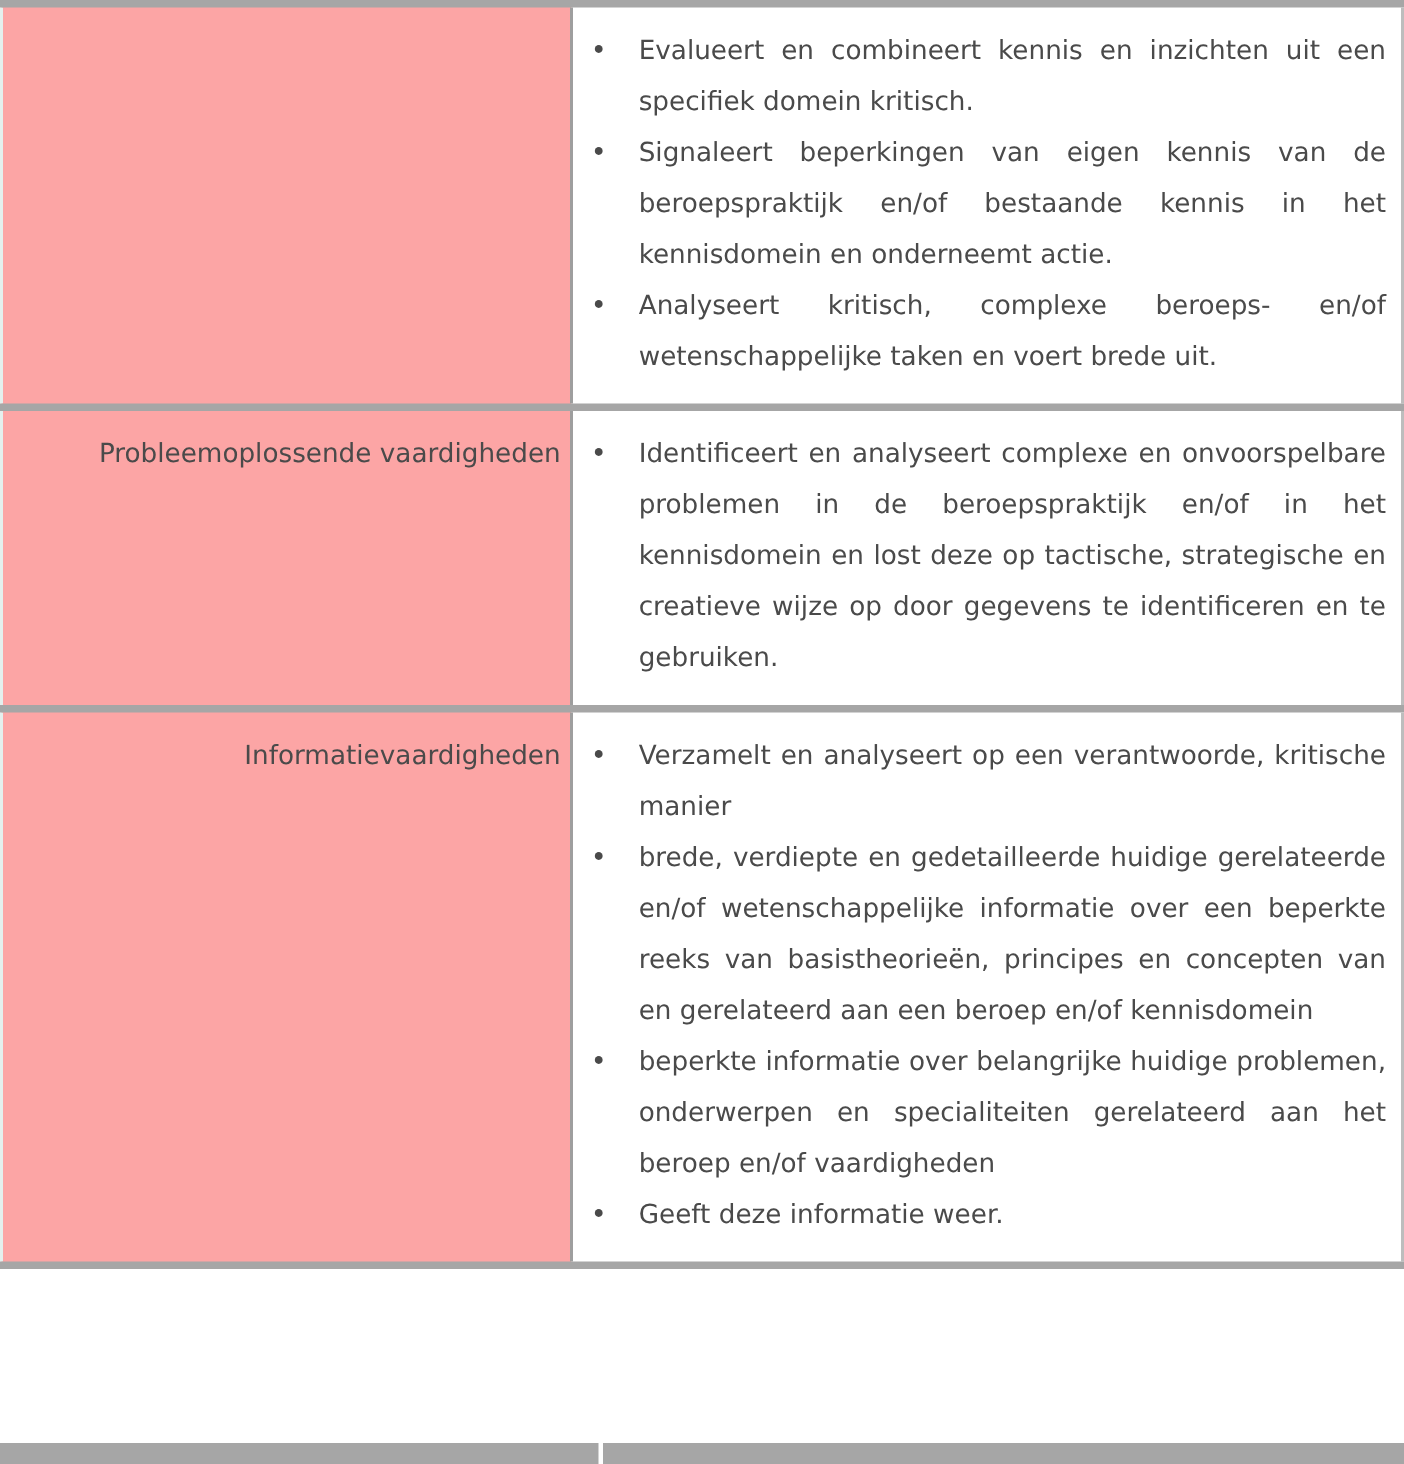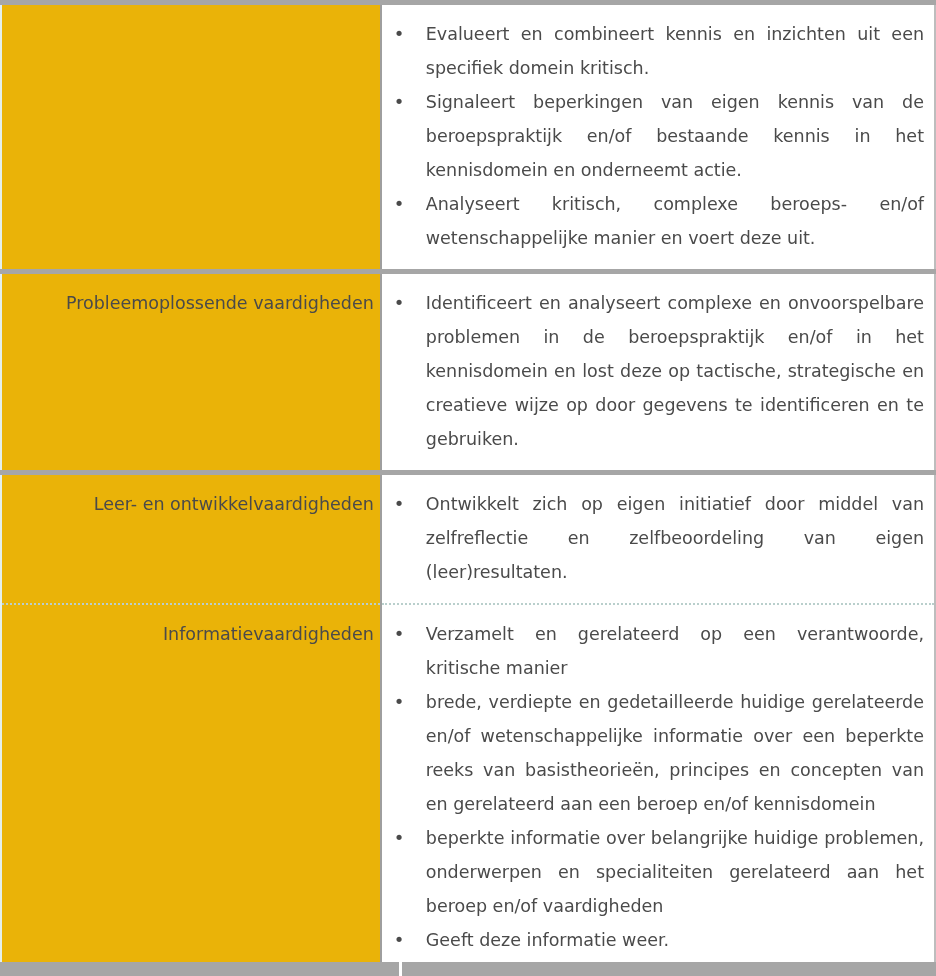--- a/index.html
+++ b/index.html
@@ -36,21 +36,21 @@
     border-bottom: 2px dotted #b9cfcc;
   }
 
   
   table.competency-table tr.first-row > td {
     border-top: 5px solid #a6a6a6;
   }
 
   td.label-cell {
     width: 368px;
-    background: #eab308;
+    background: #fca5a5;
     vertical-align: top;
     text-align: right;
     padding: 12px 6px 14px 6px;
     box-sizing: border-box;
     border-left: 2px solid #e4f0ee;
     border-right: 2px solid #9e9e9e;
     color: #4a4a4a;
     font-size: 17.5px;
     line-height: 34px;
   }
@@ -132,63 +132,50 @@
             <li>
               <span class="bullet-dot">•</span>
               <span class="bullet-text">Evalueert en combineert kennis en inzichten uit een specifiek domein kritisch.</span>
             </li>
             <li>
               <span class="bullet-dot">•</span>
               <span class="bullet-text">Signaleert beperkingen van eigen kennis van de beroepspraktijk en/of bestaande kennis in het kennisdomein en onderneemt actie.</span>
             </li>
             <li>
               <span class="bullet-dot">•</span>
-              <span class="bullet-text">Analyseert kritisch, complexe beroeps- en/of wetenschappelijke manier en voert deze uit.</span>
+              <span class="bullet-text">Analyseert kritisch, complexe beroeps- en/of wetenschappelijke taken en voert brede uit.</span>
             </li>
           </ul>
         </td>
       </tr>
 
       <tr class="row-sep-solid">
         <td class="label-cell">
           <span>Probleemoplossende vaardigheden</span>
         </td>
         <td class="content-cell">
           <ul class="bullets">
             <li>
               <span class="bullet-dot">•</span>
               <span class="bullet-text">Identificeert en analyseert complexe en onvoorspelbare problemen in de beroepspraktijk en/of in het kennisdomein en lost deze op tactische, strategische en creatieve wijze op door gegevens te identificeren en te gebruiken.</span>
             </li>
           </ul>
         </td>
       </tr>
 
-      <tr class="row-sep-dotted">
-        <td class="label-cell">
-          <span>Leer- en ontwikkelvaardigheden</span>
-        </td>
-        <td class="content-cell">
-          <ul class="bullets">
-            <li>
-              <span class="bullet-dot">•</span>
-              <span class="bullet-text">Ontwikkelt zich op eigen initiatief door middel van zelfreflectie en zelfbeoordeling van eigen (leer)resultaten.</span>
-            </li>
-          </ul>
-        </td>
-      </tr>
 
       <tr class="row-sep-solid">
         <td class="label-cell">
           <span>Informatievaardigheden</span>
         </td>
         <td class="content-cell">
           <ul class="bullets">
             <li>
               <span class="bullet-dot">•</span>
-              <span class="bullet-text">Verzamelt en gerelateerd op een verantwoorde, kritische manier</span>
+              <span class="bullet-text">Verzamelt en analyseert op een verantwoorde, kritische manier</span>
             </li>
             <li>
               <span class="bullet-dot">•</span>
               <span class="bullet-text">brede, verdiepte en gedetailleerde huidige gerelateerde en/of wetenschappelijke informatie over een beperkte reeks van basistheorieën, principes en concepten van en gerelateerd aan een beroep en/of kennisdomein</span>
             </li>
             <li>
               <span class="bullet-dot">•</span>
               <span class="bullet-text">beperkte informatie over belangrijke huidige problemen, onderwerpen en specialiteiten gerelateerd aan het beroep en/of vaardigheden</span>
             </li>
             <li>

